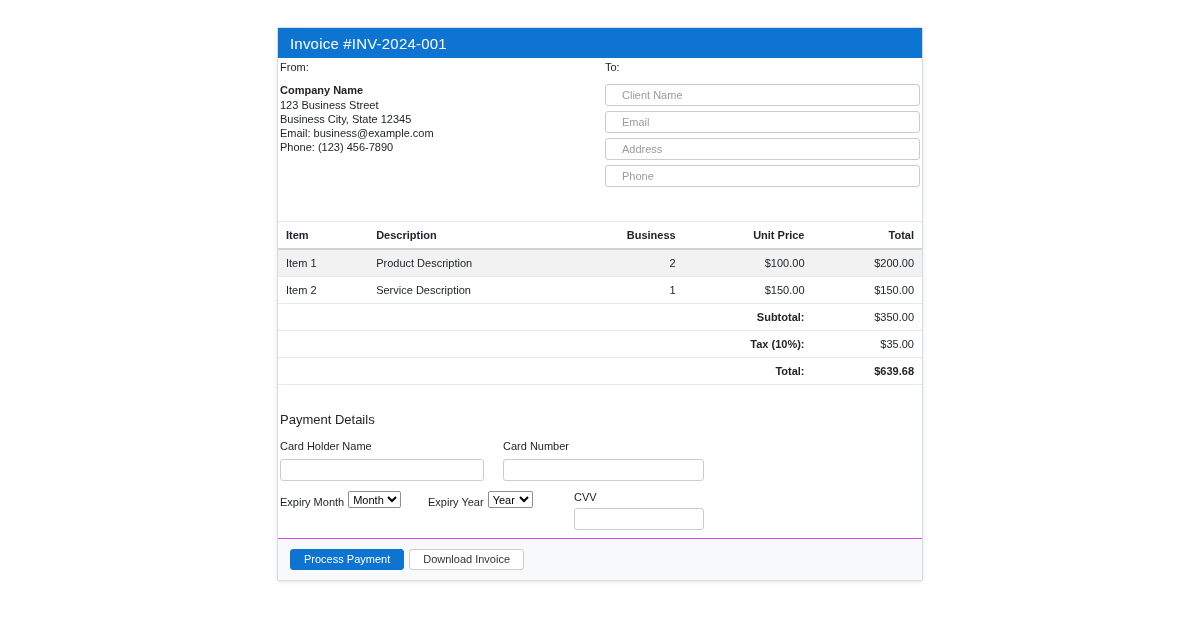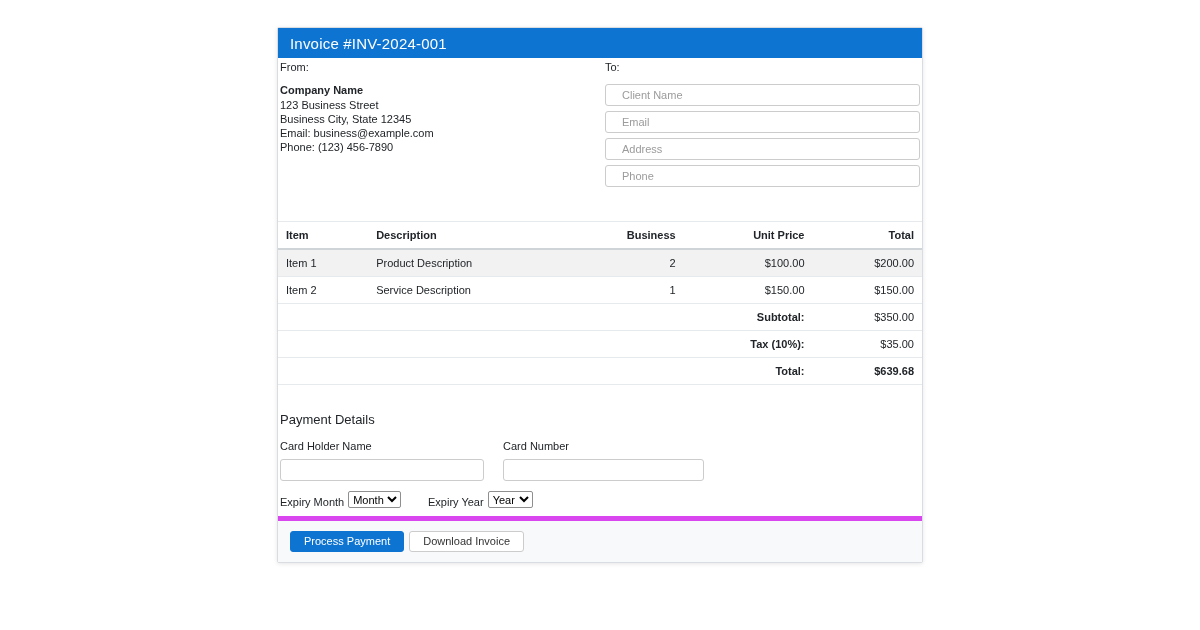--- a/index.html
+++ b/index.html
@@ -119,21 +119,21 @@
     border: 1px solid #8f8f8f;
     border-radius: 2px;
     background: #ffffff;
     height: 17px;
   }
   .cvv-group label { margin-bottom: 5px; }
   .cvv-input { width: 130px; }
   
   .inv-footer {
     background: var(--footer-bg);
-    border-top: 5px solid #d946ef;
+    border-top: 1px solid #d946ef;
     padding: 10px 12px;
     display: flex;
     gap: 5px;
   }
   .btn {
     height: 21px;
     font-size: 11px;
     font-family: inherit;
     padding: 0 13px;
     border-radius: 3px;
@@ -236,20 +236,24 @@
         <select>
           <option>Month</option>
         </select>
       </div>
       <div class="inline-group year">
         <span>Expiry Year</span>
         <select>
           <option>Year</option>
         </select>
       </div>
+      <div class="cvv-group">
+        <label>CVV</label>
+        <input type="text" class="text-input cvv-input" value="" style="">
+      </div>
     </div>
   </div>
 
   <div class="inv-footer">
     <button class="btn btn-primary">Process Payment</button>
     <button class="btn btn-secondary">Download Invoice</button>
   </div>
 
 </div>
 

